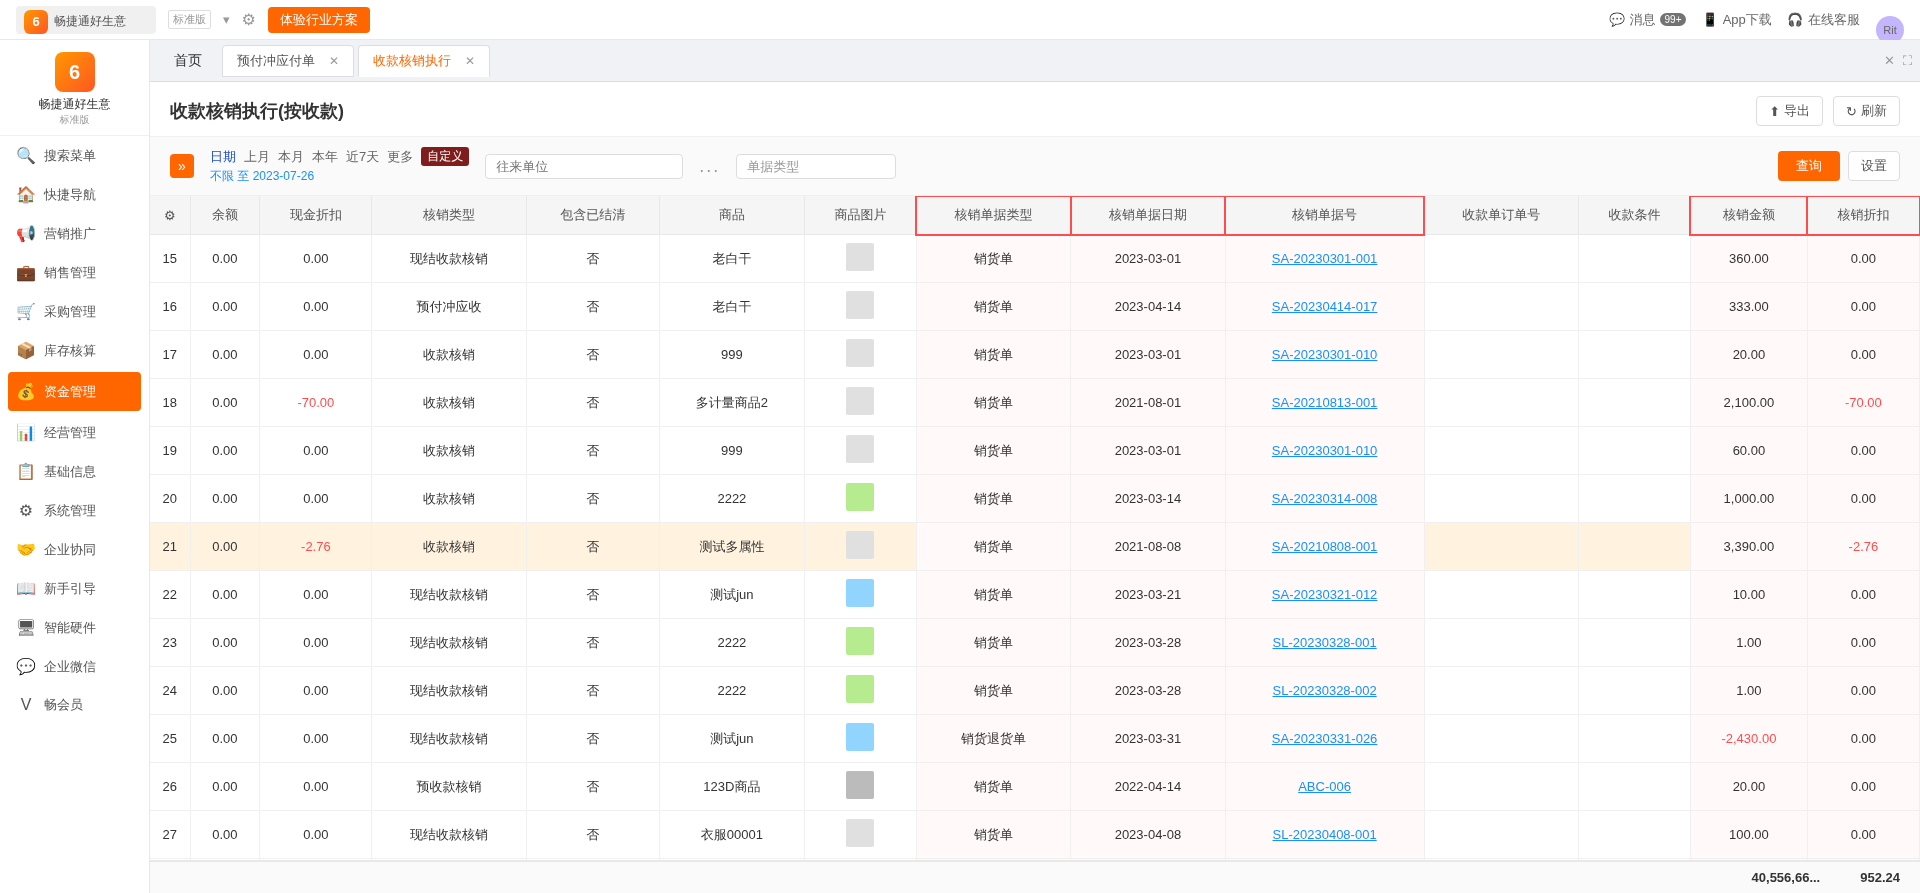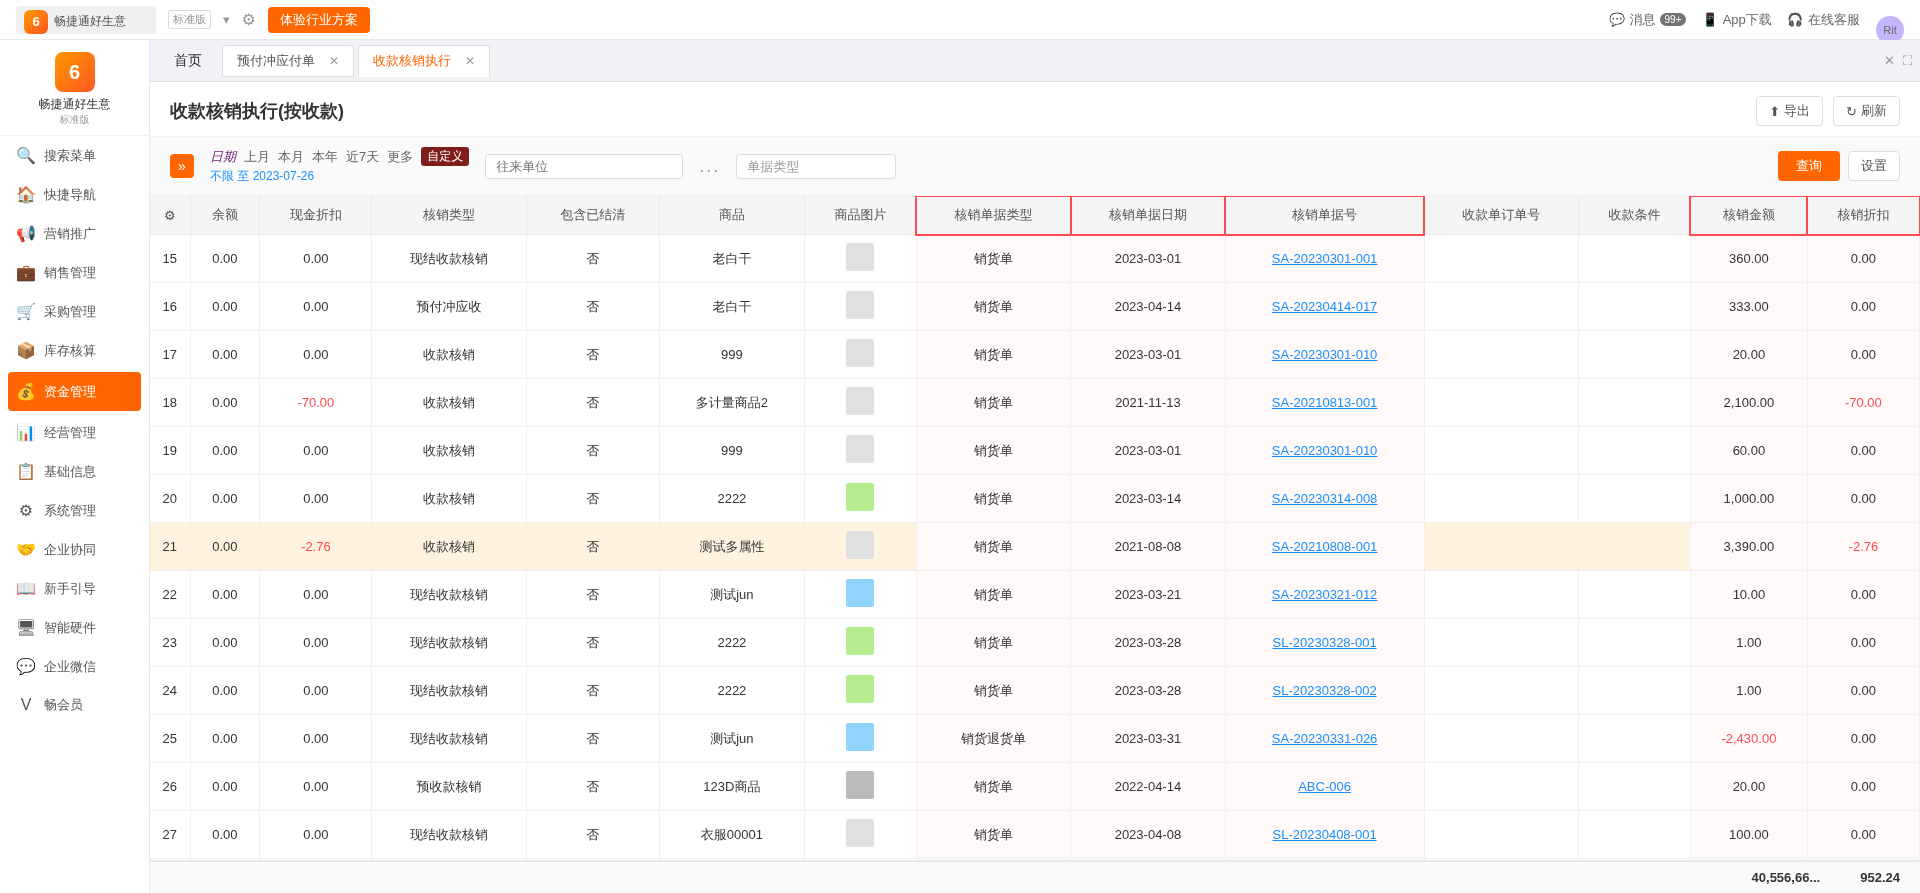--- a/index.html
+++ b/index.html
@@ -291,21 +291,21 @@
             <span>刷新</span>
           </button>
         </div>
       </div>
 
       <div class="filter-bar">
         <button class="filter-expand-btn">»</button>
 
         <div style="display:flex;flex-direction:column;gap:2px;">
           <div style="display:flex;align-items:center;gap:8px;">
-            <span style="color:#701a75;font-style:italic;">日期</span>
+            <span style="color:#1d4ed8;">日期</span>
             <span class="filter-date-link">上月</span>
             <span class="filter-date-link">本月</span>
             <span class="filter-date-link">本年</span>
             <span class="filter-date-link">近7天</span>
             <span class="filter-date-link">更多</span>
             <span class="filter-date-link custom">自定义</span>
           </div>
           <div>
             <span class="filter-date-range">不限 至 2023-07-26</span>
           </div>
@@ -396,21 +396,21 @@
   </tr>
               <tr>
     <td>18</td>
     <td>0.00</td>
     <td class="negative">-70.00</td>
     <td>收款核销</td>
     <td>否</td>
     <td>多计量商品2</td>
     <td><span class="img-placeholder" style="background:#e0e0e0;width:28px;height:28px;display:inline-block;border-radius:2px;"></span></td>
     <td style="background:rgba(255,77,79,0.03);">销货单</td>
-    <td style="background:rgba(255,77,79,0.03);">2021-11-13</td>
+    <td style="background:rgba(255,77,79,0.03);">2021-08-01</td>
     <td class="link-cell" style="background:rgba(255,77,79,0.03);">SA-20210813-001</td>
     <td></td>
     <td></td>
     <td class="" style="background:rgba(255,77,79,0.03);">2,100.00</td>
     <td class="negative" style="background:rgba(255,77,79,0.03);">-70.00</td>
   </tr>
               <tr>
     <td>19</td>
     <td>0.00</td>
     <td class="">0.00</td>

